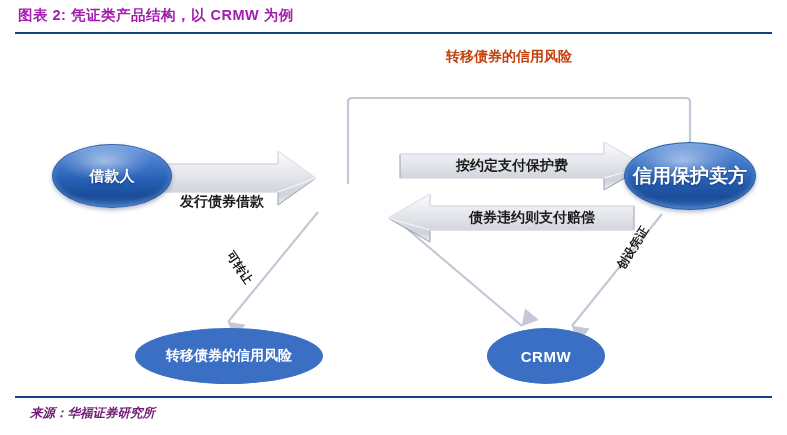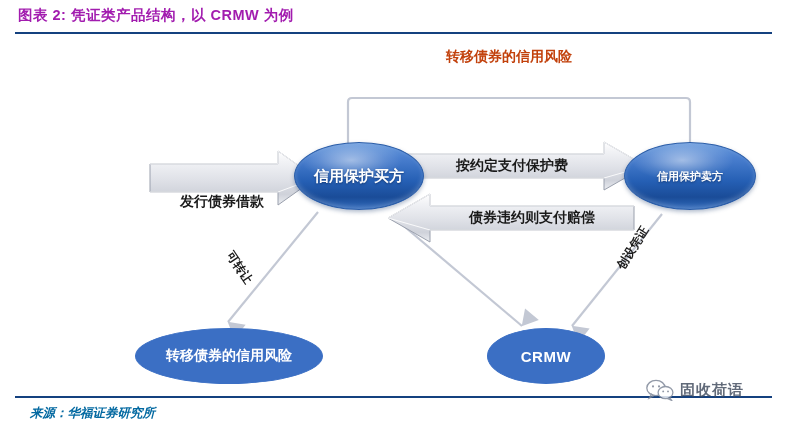--- a/index.html
+++ b/index.html
@@ -45,21 +45,21 @@
     height: 1.5px;
     background: #14417f;
   }
   .fig-source {
     position: absolute;
     left: 30px;
     top: 405px;
     font-size: 12.5px;
     font-style: italic;
     font-weight: bold;
-    color: #0369a1;
+    color: #701a75;
     white-space: nowrap;
   }
 
   
   #canvas {
     position: absolute;
     left: 0;
     top: 34px;
     width: 787px;
     height: 360px;
@@ -86,21 +86,21 @@
     text-shadow: 0 1px 2px rgba(10,30,70,0.55);
   }
   .node.flat {
     background: #3b6fc4;
     border: 1px solid #3b6fc4;
     text-shadow: none;
   }
 
   #node-borrower   { left: 52px;  top: 110px; width: 118px; height: 62px; font-size: 15px; }
   #node-buyer      { left: 294px; top: 108px; width: 128px; height: 66px; font-size: 15px; }
-  #node-seller     { left: 624px; top: 108px; width: 130px; height: 66px; font-size: 11px; }
+  #node-seller     { left: 624px; top: 108px; width: 130px; height: 66px; font-size: 19px; }
   #node-other      { left: 135px; top: 294px; width: 186px; height: 54px; font-size: 14px; }
   #node-crmw       { left: 487px; top: 294px; width: 116px; height: 54px; font-size: 15px; letter-spacing: 0.6px; }
 
   
   .block-arrow {
     position: absolute;
   }
   .block-arrow svg { display: block; overflow: visible; }
   .arrow-label {
     position: absolute;
@@ -222,51 +222,36 @@
       </svg>
     </div>
     <div class="arrow-label" style="left:432px; top:170px; width:200px; height:28px;">债券违约则支付赔偿</div>
 
     <div class="arc-label" style="left:446px; top:14px;">转移债券的信用风险</div>
 
     <div class="diag-label" id="diag-label-left">可转让</div>
 
     <div class="diag-label" id="diag-label-right">创设凭证</div>
 
-
-    <div class="node glossy" id="node-buyer">
-      <span>信用保护买方</span>
-    </div>
+    <div class="node glossy" id="node-borrower">
+      <span>借款人</span>
+    </div>
+
 
     <div class="node glossy" id="node-seller">
       <span>信用保护卖方</span>
     </div>
 
     <div class="node flat" id="node-other">
       <span>转移债券的信用风险</span>
     </div>
 
     <div class="node flat" id="node-crmw">
       <span>CRMW</span>
     </div>
 
   </div>
 
   <div class="rule-bottom"></div>
   <div class="fig-source">来源：华福证券研究所</div>
 
-  <div id="watermark">
-    <span>
-      <svg class="wechat-glyph" width="30" height="22" viewBox="0 0 30 22" aria-hidden="true">
-        <ellipse cx="11" cy="9" rx="9.2" ry="7.6" fill="none" stroke="#7b8495" stroke-width="1.3"></ellipse>
-        <path d="M6.5,15.2 L4.2,19.2 L8.6,16.8 Z" fill="none" stroke="#7b8495" stroke-width="1.3"></path>
-        <circle cx="8" cy="7.4" r="1.05" fill="#7b8495"></circle>
-        <circle cx="14" cy="7.4" r="1.05" fill="#7b8495"></circle>
-        <ellipse cx="20.5" cy="13.6" rx="7.4" ry="6.1" fill="#ffffff" stroke="#7b8495" stroke-width="1.3"></ellipse>
-        <path d="M24.6,18.6 L26.6,21.4 L23.2,19.9 Z" fill="none" stroke="#7b8495" stroke-width="1.3"></path>
-        <circle cx="18.2" cy="12.4" r="0.95" fill="#7b8495"></circle>
-        <circle cx="23.0" cy="12.4" r="0.95" fill="#7b8495"></circle>
-      </svg>
-    </span>
-    <span class="wm-text">固收荷语</span>
-  </div>
 
 </div>
 
 </body></html>

